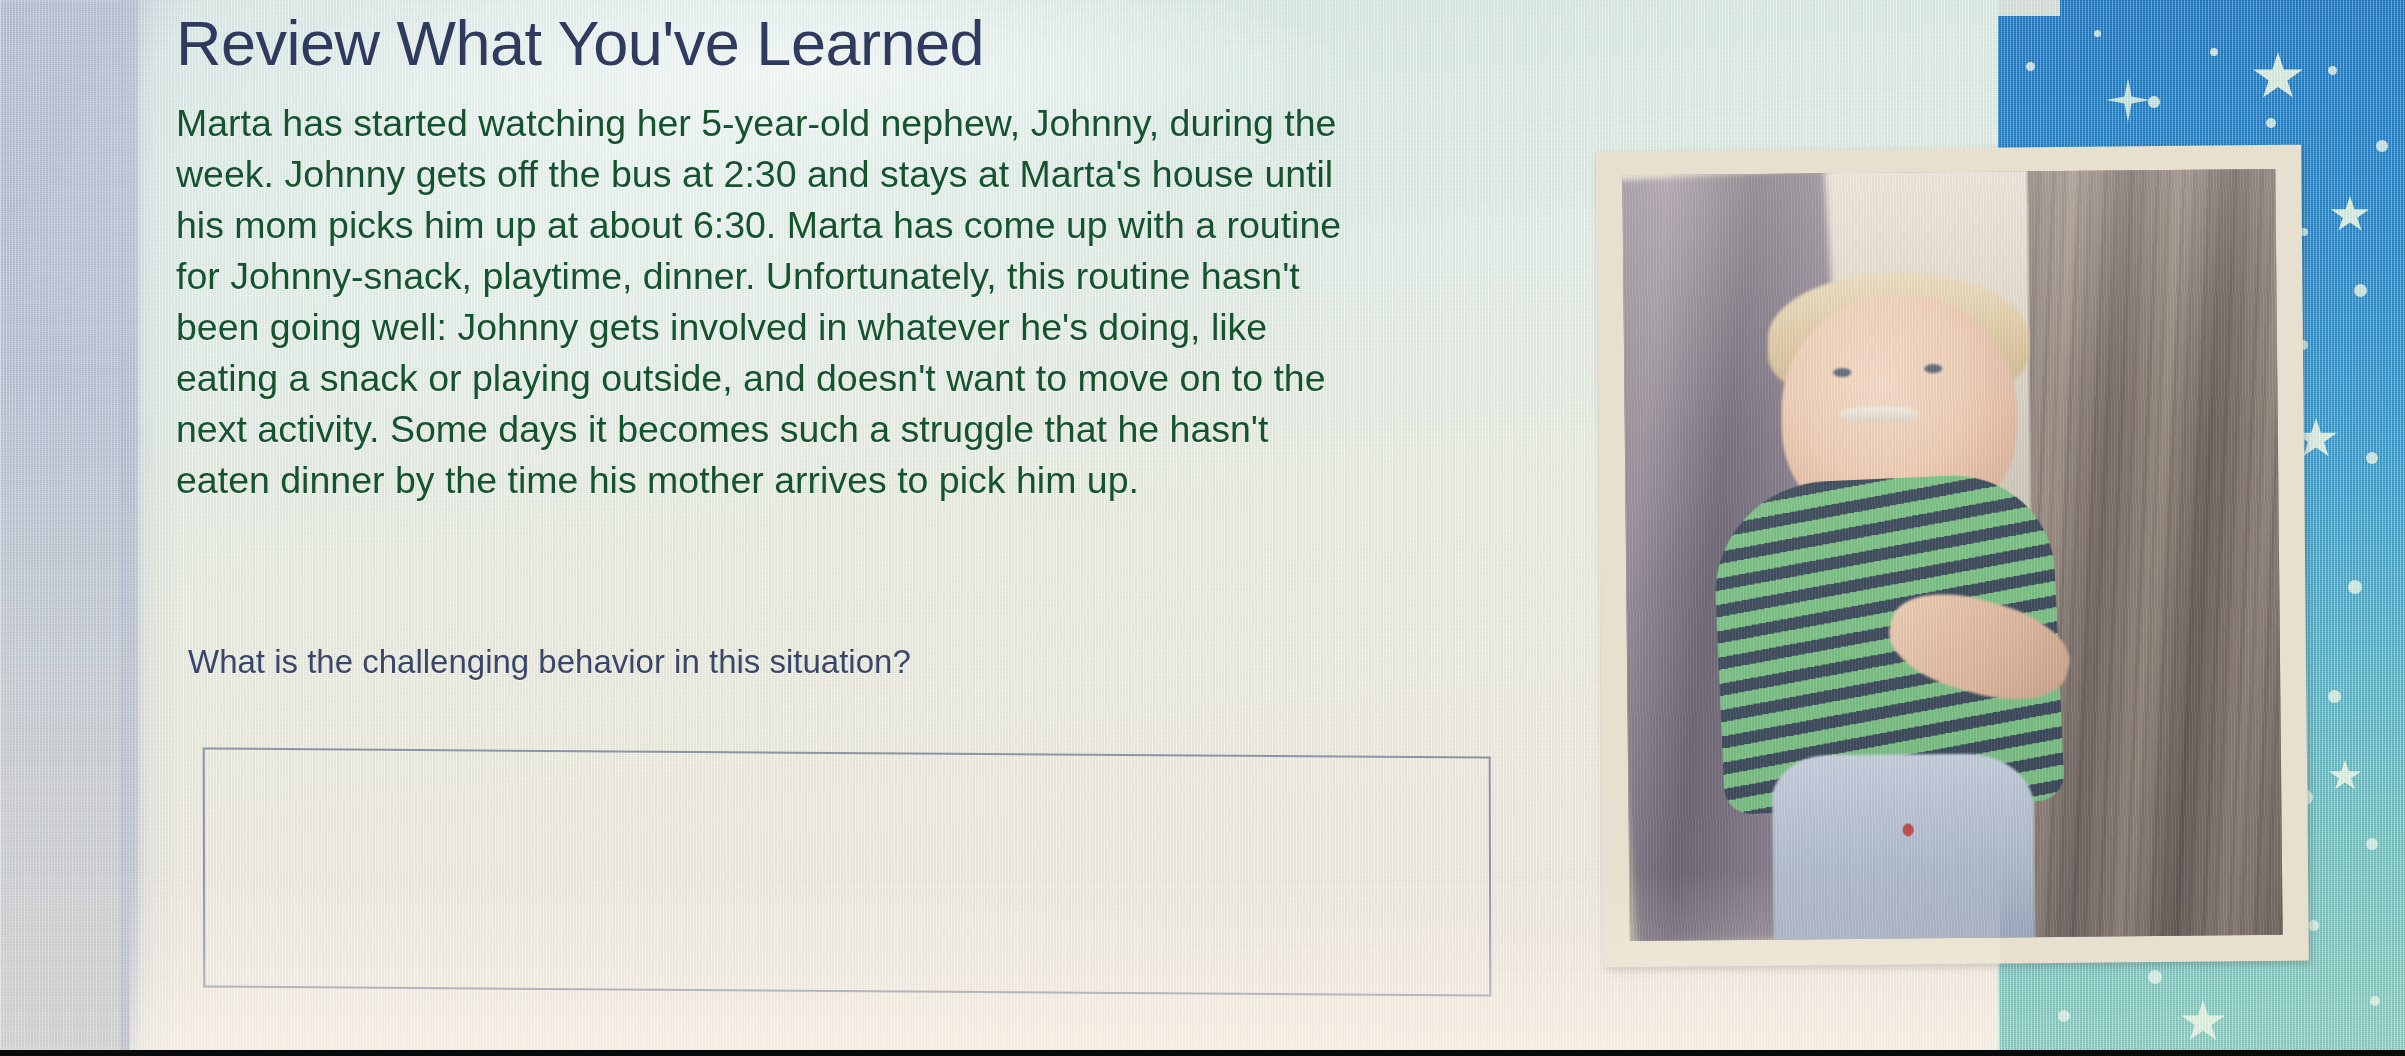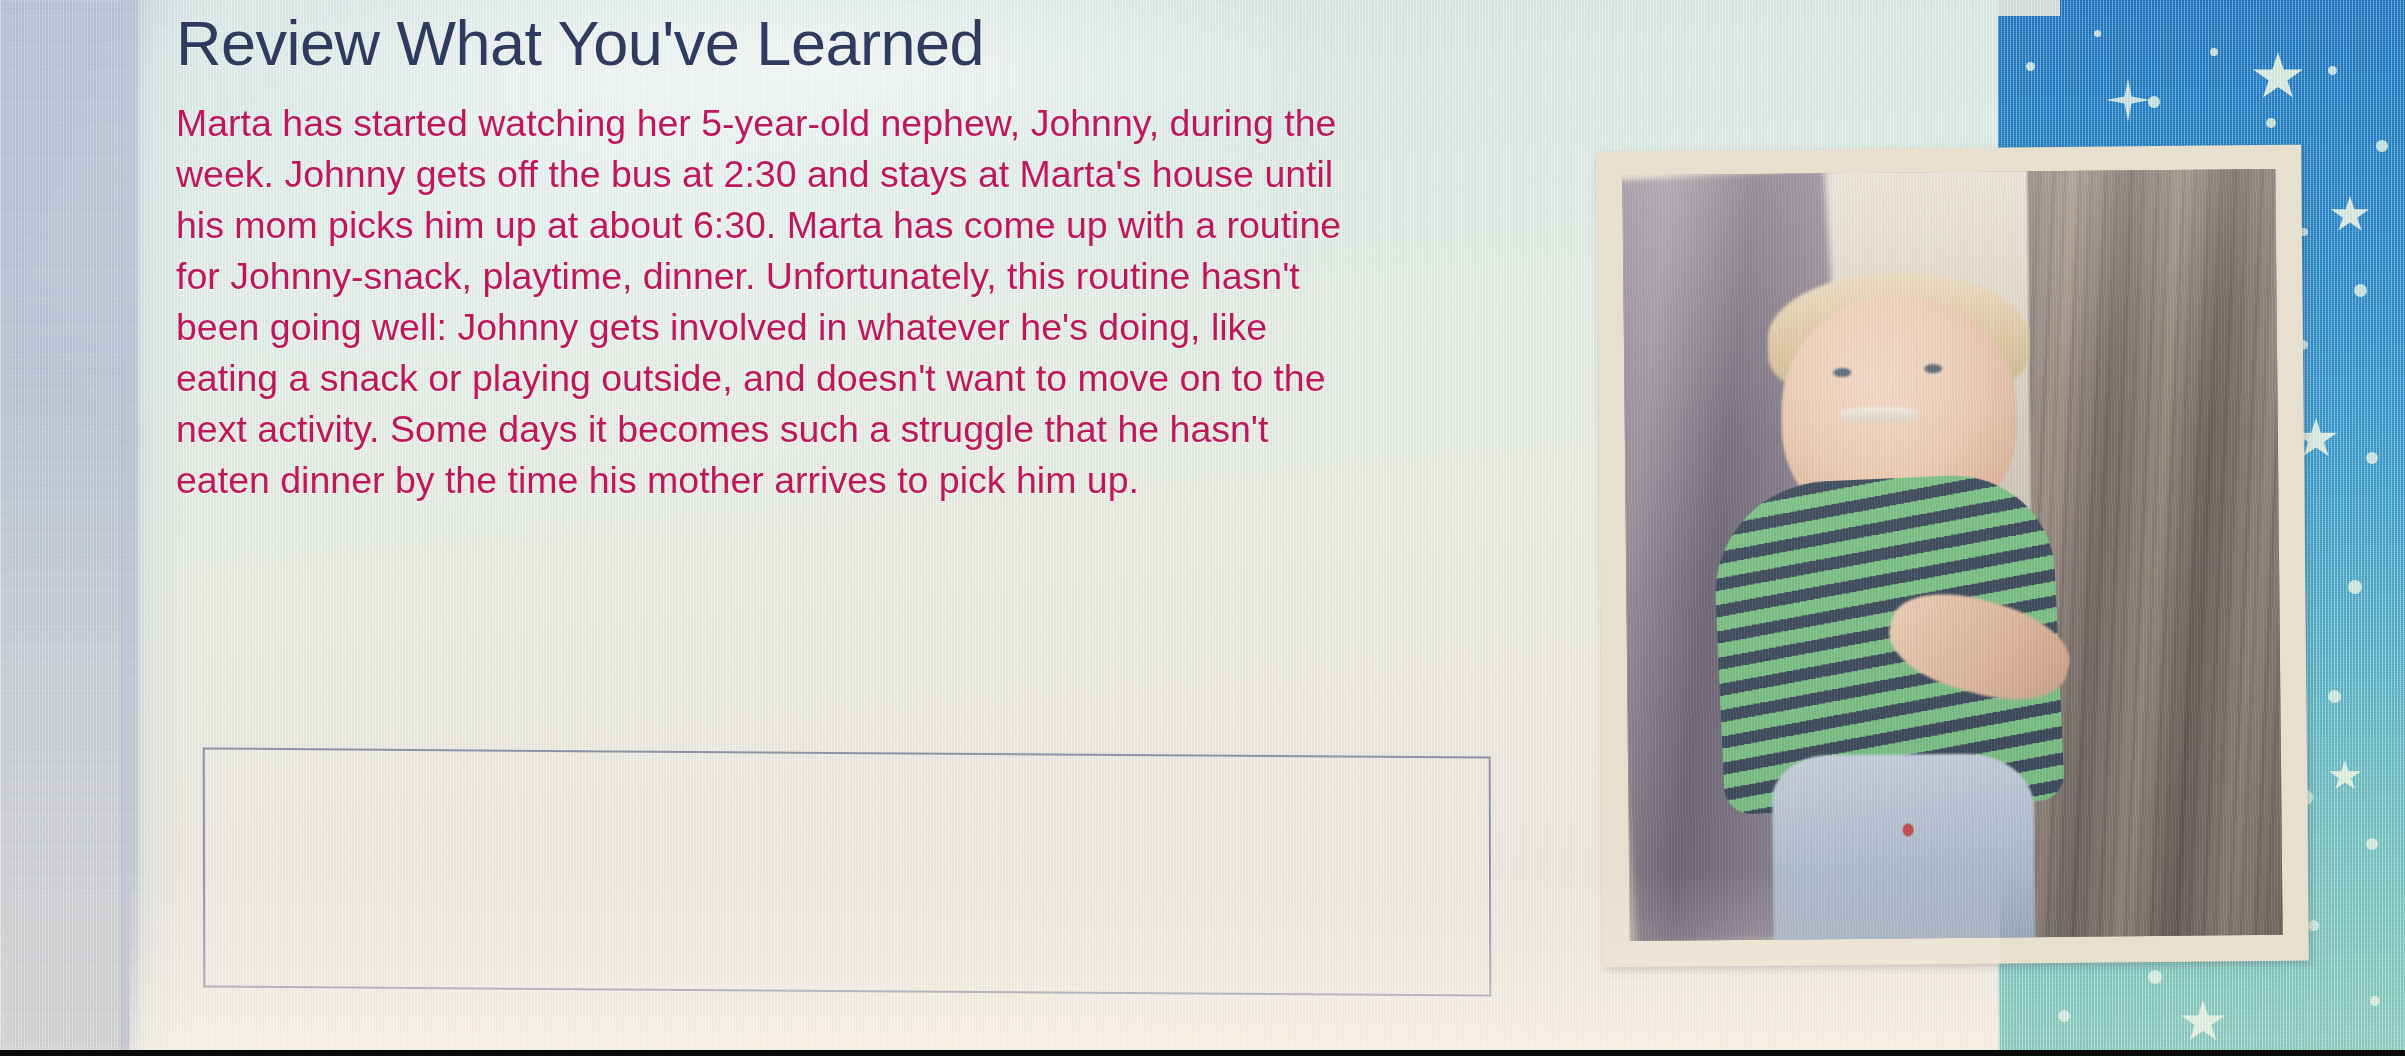--- a/index.html
+++ b/index.html
@@ -154,21 +154,21 @@
     font-weight: 400;
     text-shadow: 0 1px 1px rgba(255,255,255,0.75);
     white-space: nowrap;
   }
   .body-text {
     position: absolute;
     left: 176px; top: 98px;
     width: 1310px;
     font-size: 37.5px;
     line-height: 51px;
-    color: #be185d;
+    color: #14532d;
     white-space: pre-line;
     text-shadow: 0 1px 1px rgba(255,255,255,0.6);
   }
   .question {
     position: absolute;
     left: 188px; top: 643px;
     font-size: 33px;
     color: #3a4668;
     text-shadow: 0 1px 1px rgba(255,255,255,0.6);
     white-space: nowrap;
@@ -432,16 +432,17 @@
 
   <div class="title">Review What You've Learned</div>
   <div class="body-text">Marta has started watching her 5-year-old nephew, Johnny, during the
 week. Johnny gets off the bus at 2:30 and stays at Marta's house until
 his mom picks him up at about 6:30. Marta has come up with a routine
 for Johnny-snack, playtime, dinner. Unfortunately, this routine hasn't
 been going well: Johnny gets involved in whatever he's doing, like
 eating a snack or playing outside, and doesn't want to move on to the
 next activity. Some days it becomes such a struggle that he hasn't
 eaten dinner by the time his mother arrives to pick him up.</div>
+  <div class="question">What is the challenging behavior in this situation?</div>
   <div class="answer-box" placeholder=""></div>
 
   <div class="bottom-streak"></div>
 </div>
 
 </body></html>

